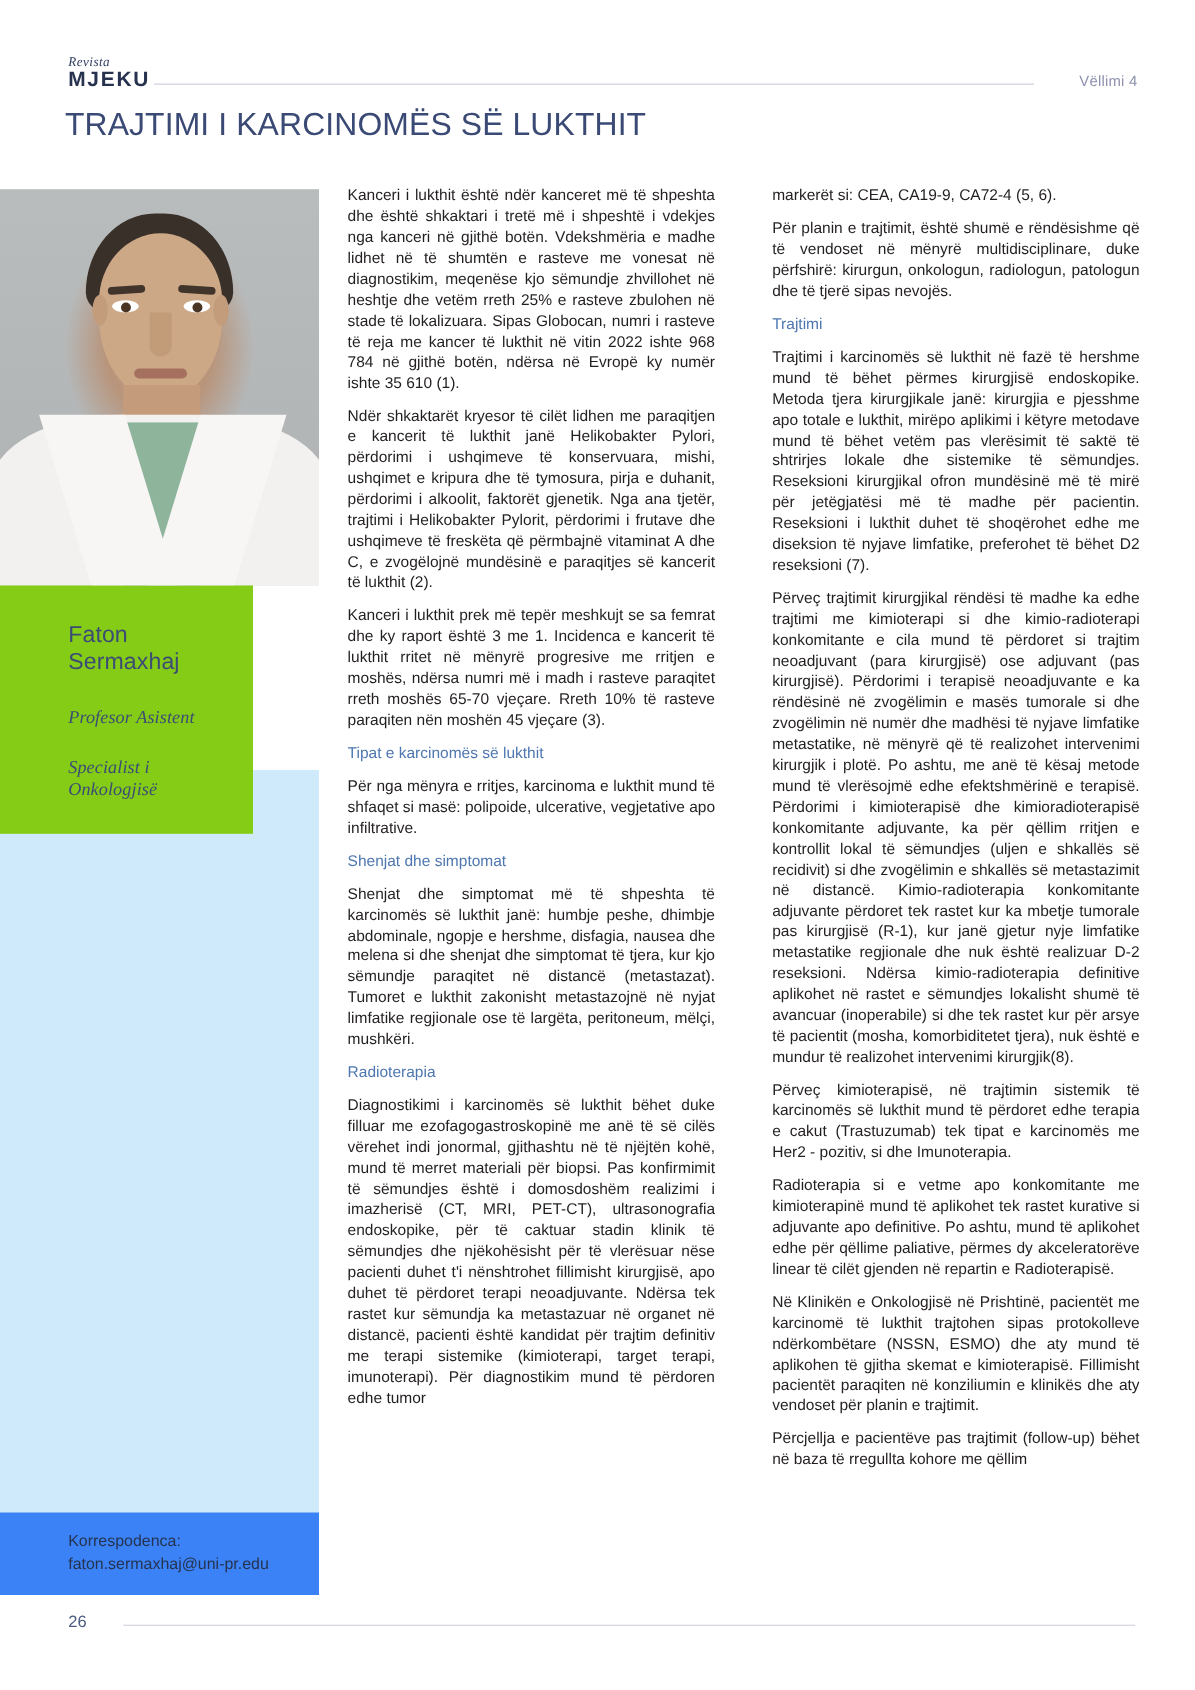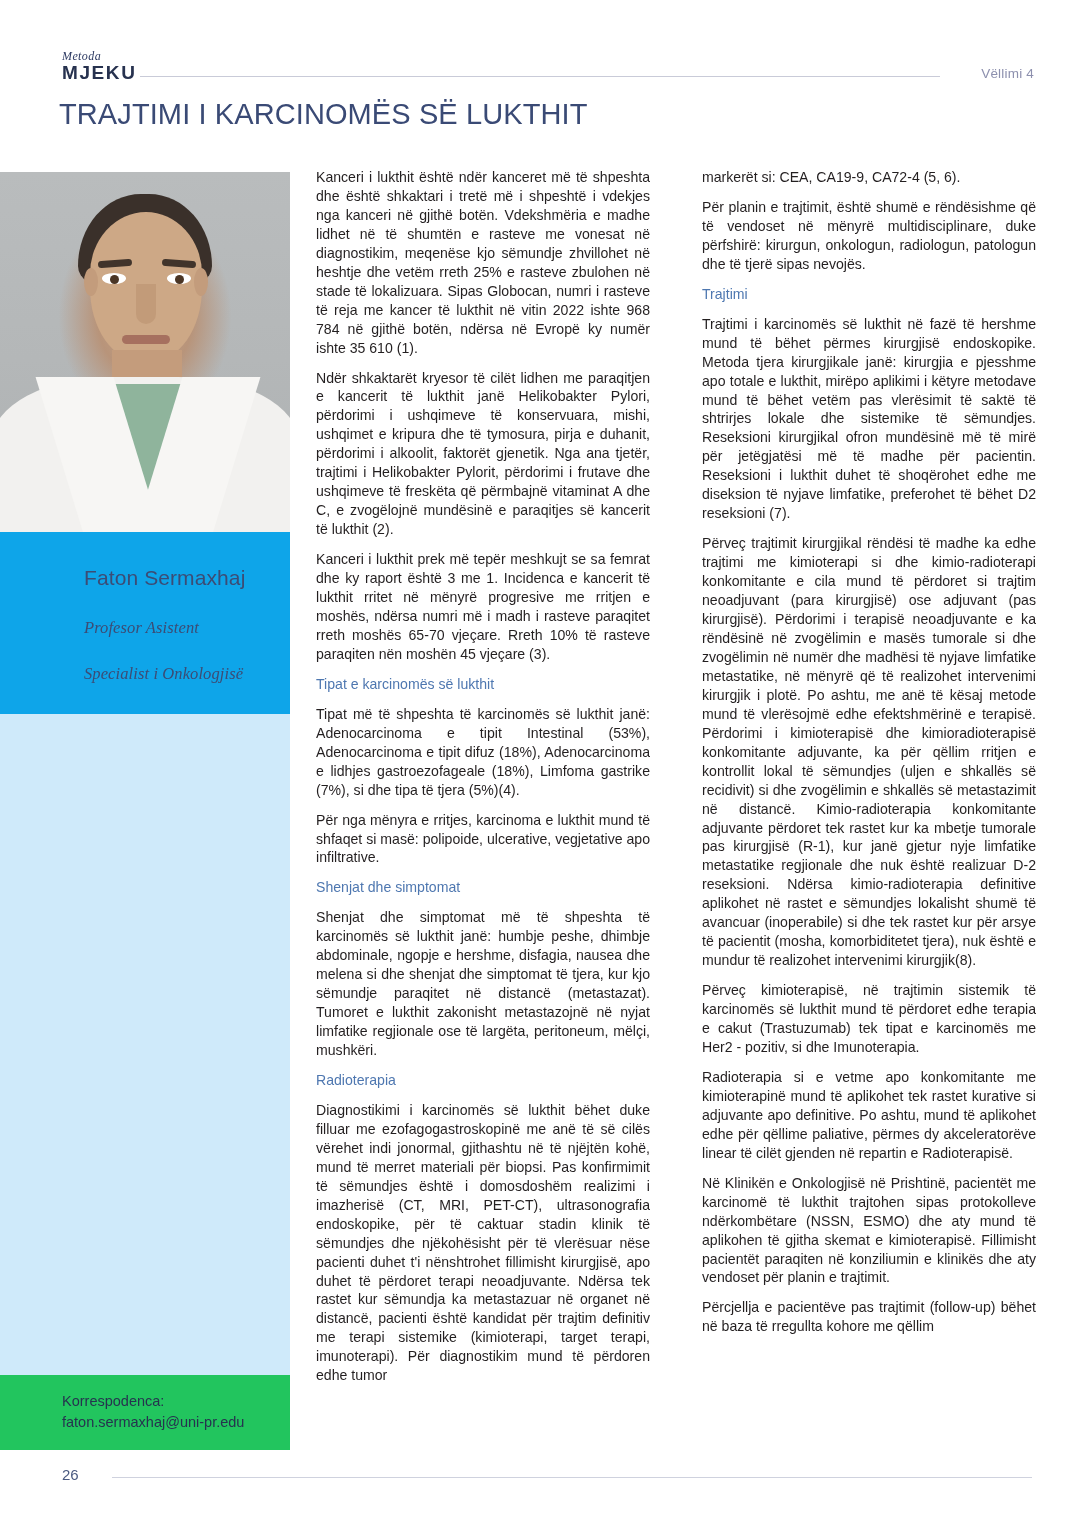--- a/index.html
+++ b/index.html
@@ -135,44 +135,44 @@
     background:#f7f6f4;
     transform:skewX(17deg);
   }
   .ph-lapel-r {
     position:absolute; left:158px; top:205px; width:78px; height:160px;
     background:#f7f6f4;
     transform:skewX(-17deg);
   }
 
   .author-meta {
-    width:290px;
-    background:#0ea5e9;
-    padding:34px 22px 30px 84px;
+    width:230px;
+    background:#84cc16;
+    padding:34px 22px 30px 62px;
   }
   .author-name {
     font-size:21px;
     color:#3c4c75;
     margin:0 0 28px 0;
     font-weight:normal;
     letter-spacing:.1px;
   }
   .author-role {
     font-family:"Liberation Serif", serif;
     font-style:italic;
     font-size:16.5px;
     color:#3c4c75;
     margin:0 0 26px 0;
     letter-spacing:.1px;
   }
   .author-role:last-child { margin-bottom:0; }
 
   .corr-block {
     position:absolute; left:0; top:1375px; width:290px;
-    background:#22c55e;
+    background:#3b82f6;
     padding:16px 16px 18px 62px;
   }
   .corr-line {
     font-size:14.5px;
     color:#26334f;
     line-height:1.42;
   }
 
   
   .author-fill {
@@ -219,21 +219,21 @@
     font-size:14.1px;
     margin:4px 0 11px 0 !important;
     text-align:left !important;
   }
 </style>
 </head>
 <body>
 
 <div class="masthead">
   <div class="brand">
-    <span class="brand-revista">Metoda</span>
+    <span class="brand-revista">Revista</span>
     <span class="brand-mjeku">MJEKU</span>
   </div>
   <div class="masthead-rule"></div>
   <div class="volume">Vëllimi 4</div>
 </div>
 
 <h1 class="article-title">TRAJTIMI I KARCINOMËS SË LUKTHIT</h1>
 
 <div class="author-fill"></div>
 
@@ -269,21 +269,20 @@
   <div class="corr-line">Korrespodenca:</div>
   <div class="corr-line">faton.sermaxhaj@uni-pr.edu</div>
 </div>
 
 <div class="columns">
   <div class="col" id="col-left">
       <p>Kanceri i lukthit është ndër kanceret më të shpeshta dhe është shkaktari i tretë më i shpeshtë i vdekjes nga kanceri në gjithë botën. Vdekshmëria e madhe lidhet në të shumtën e rasteve me vonesat në diagnostikim, meqenëse kjo sëmundje zhvillohet në heshtje dhe vetëm rreth 25% e rasteve zbulohen në stade të lokalizuara. Sipas Globocan, numri i rasteve të reja me kancer të lukthit në vitin 2022 ishte 968 784 në gjithë botën, ndërsa në Evropë ky numër ishte 35 610 (1).</p>
       <p>Ndër shkaktarët kryesor të cilët lidhen me paraqitjen e kancerit të lukthit janë Helikobakter Pylori, përdorimi i ushqimeve të konservuara, mishi, ushqimet e kripura dhe të tymosura, pirja e duhanit, përdorimi i alkoolit, faktorët gjenetik. Nga ana tjetër, trajtimi i Helikobakter Pylorit, përdorimi i frutave dhe ushqimeve të freskëta që përmbajnë vitaminat A dhe C, e zvogëlojnë mundësinë e paraqitjes së kancerit të lukthit (2).</p>
       <p>Kanceri i lukthit prek më tepër meshkujt se sa femrat dhe ky raport është 3 me 1. Incidenca e kancerit të lukthit rritet në mënyrë progresive me rritjen e moshës, ndërsa numri më i madh i rasteve paraqitet rreth moshës 65-70 vjeçare. Rreth 10% të rasteve paraqiten nën moshën 45 vjeçare (3).</p>
       <p class="subhead">Tipat e karcinomës së lukthit</p>
-      <p>Tipat më të shpeshta të karcinomës së lukthit janë: Adenocarcinoma e tipit Intestinal (53%), Adenocarcinoma e tipit difuz (18%), Adenocarcinoma e lidhjes gastroezofageale (18%), Limfoma gastrike (7%), si dhe tipa të tjera (5%)(4).</p>
       <p>Për nga mënyra e rritjes, karcinoma e lukthit mund të shfaqet si masë: polipoide, ulcerative, vegjetative apo infiltrative.</p>
       <p class="subhead">Shenjat dhe simptomat</p>
       <p>Shenjat dhe simptomat më të shpeshta të karcinomës së lukthit janë: humbje peshe, dhimbje abdominale, ngopje e hershme, disfagia, nausea dhe melena si dhe shenjat dhe simptomat të tjera, kur kjo sëmundje paraqitet në distancë (metastazat). Tumoret e lukthit zakonisht metastazojnë në nyjat limfatike regjionale ose të largëta, peritoneum, mëlçi, mushkëri.</p>
       <p class="subhead">Radioterapia</p>
       <p>Diagnostikimi i karcinomës së lukthit bëhet duke filluar me ezofagogastroskopinë me anë të së cilës vërehet indi jonormal, gjithashtu në të njëjtën kohë, mund të merret materiali për biopsi. Pas konfirmimit të sëmundjes është i domosdoshëm realizimi i imazherisë (CT, MRI, PET-CT), ultrasonografia endoskopike, për të caktuar stadin klinik të sëmundjes dhe njëkohësisht për të vlerësuar nëse pacienti duhet t'i nënshtrohet fillimisht kirurgjisë, apo duhet të përdoret terapi neoadjuvante. Ndërsa tek rastet kur sëmundja ka metastazuar në organet në distancë, pacienti është kandidat për trajtim definitiv me terapi sistemike (kimioterapi, target terapi, imunoterapi). Për diagnostikim mund të përdoren edhe tumor</p>
     </div>
   <div class="col" id="col-right">
       <p>markerët si: CEA, CA19-9, CA72-4 (5, 6).</p>
       <p>Për planin e trajtimit, është shumë e rëndësishme që të vendoset në mënyrë multidisciplinare, duke përfshirë: kirurgun, onkologun, radiologun, patologun dhe të tjerë sipas nevojës.</p>
       <p class="subhead">Trajtimi</p>

